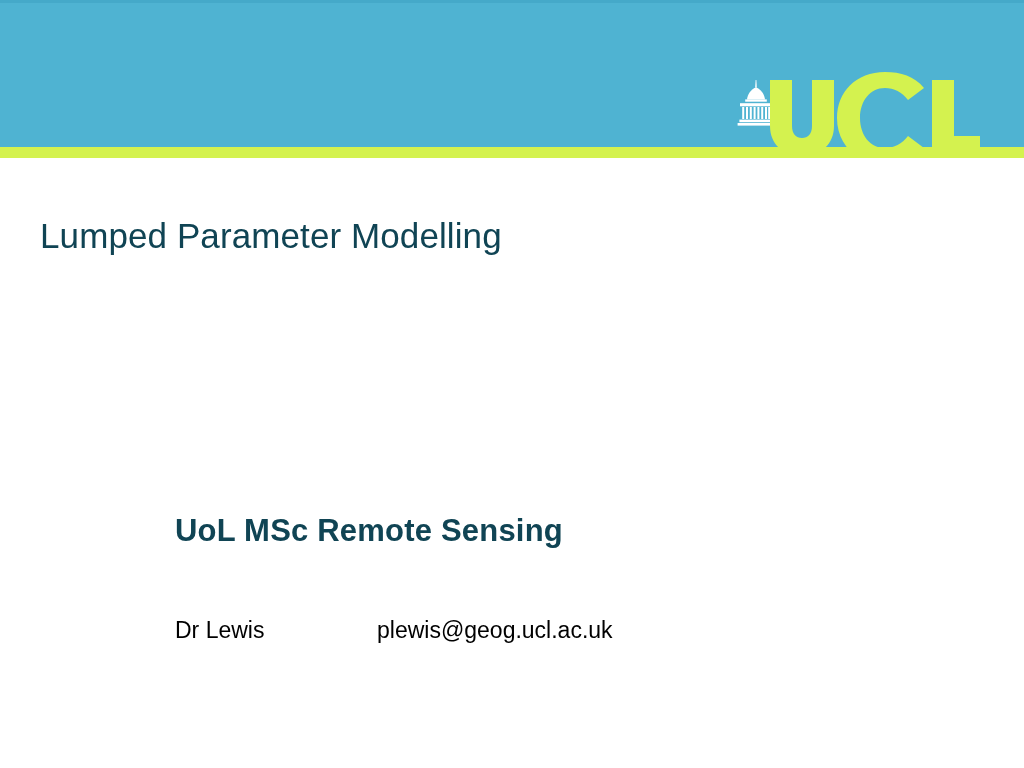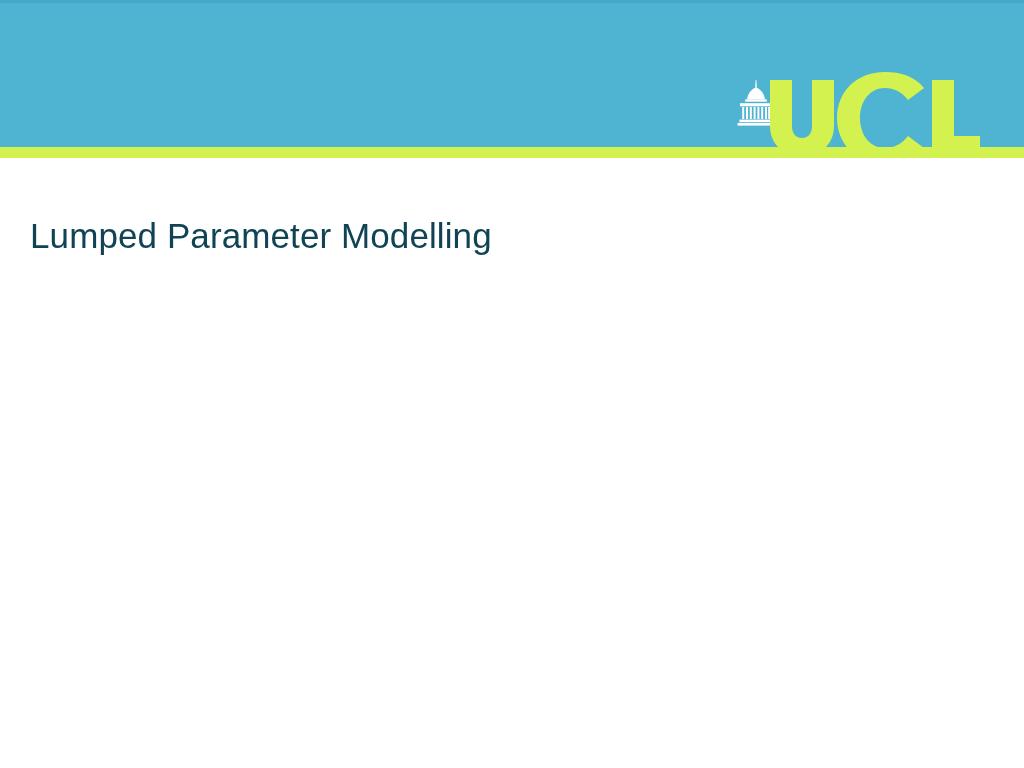--- a/index.html
+++ b/index.html
@@ -68,21 +68,21 @@
     position: absolute;
     left: 32px;
     top: 0px;
     width: 212px;
     height: 86px;
   }
 
   
   .slide-title {
     position: absolute;
-    left: 30px;
+    left: 40px;
     top: 192px;
     font-size: 35px;
     line-height: 42px;
     font-weight: normal;
     color: #104454;
     letter-spacing: 0.1px;
     white-space: nowrap;
   }
 
   
@@ -161,14 +161,23 @@
                C126 76 134 72 140 64 L156 76 C146 88 133 92 117 92 C88 92 69 72 69 46
                C69 20 88 0 117 0 C133 0 146 4 156 16 Z" fill="#d4f24f"></path>
 
       <path d="M164 8 L186 8 L186 64 L212 64 L212 82 L164 82 Z" fill="#d4f24f"></path>
     </svg>
 
   </div>
 
   <h1 class="slide-title">Lumped Parameter Modelling</h1>
 
+  <div class="body-block">
+
+    <div class="course-heading">UoL MSc Remote Sensing</div>
+
+    <div class="contact-row">
+      <span class="contact-name">Dr Lewis</span><span class="contact-email">plewis@geog.ucl.ac.uk</span>
+    </div>
+
+  </div>
 
 </div>
 
 </body></html>

